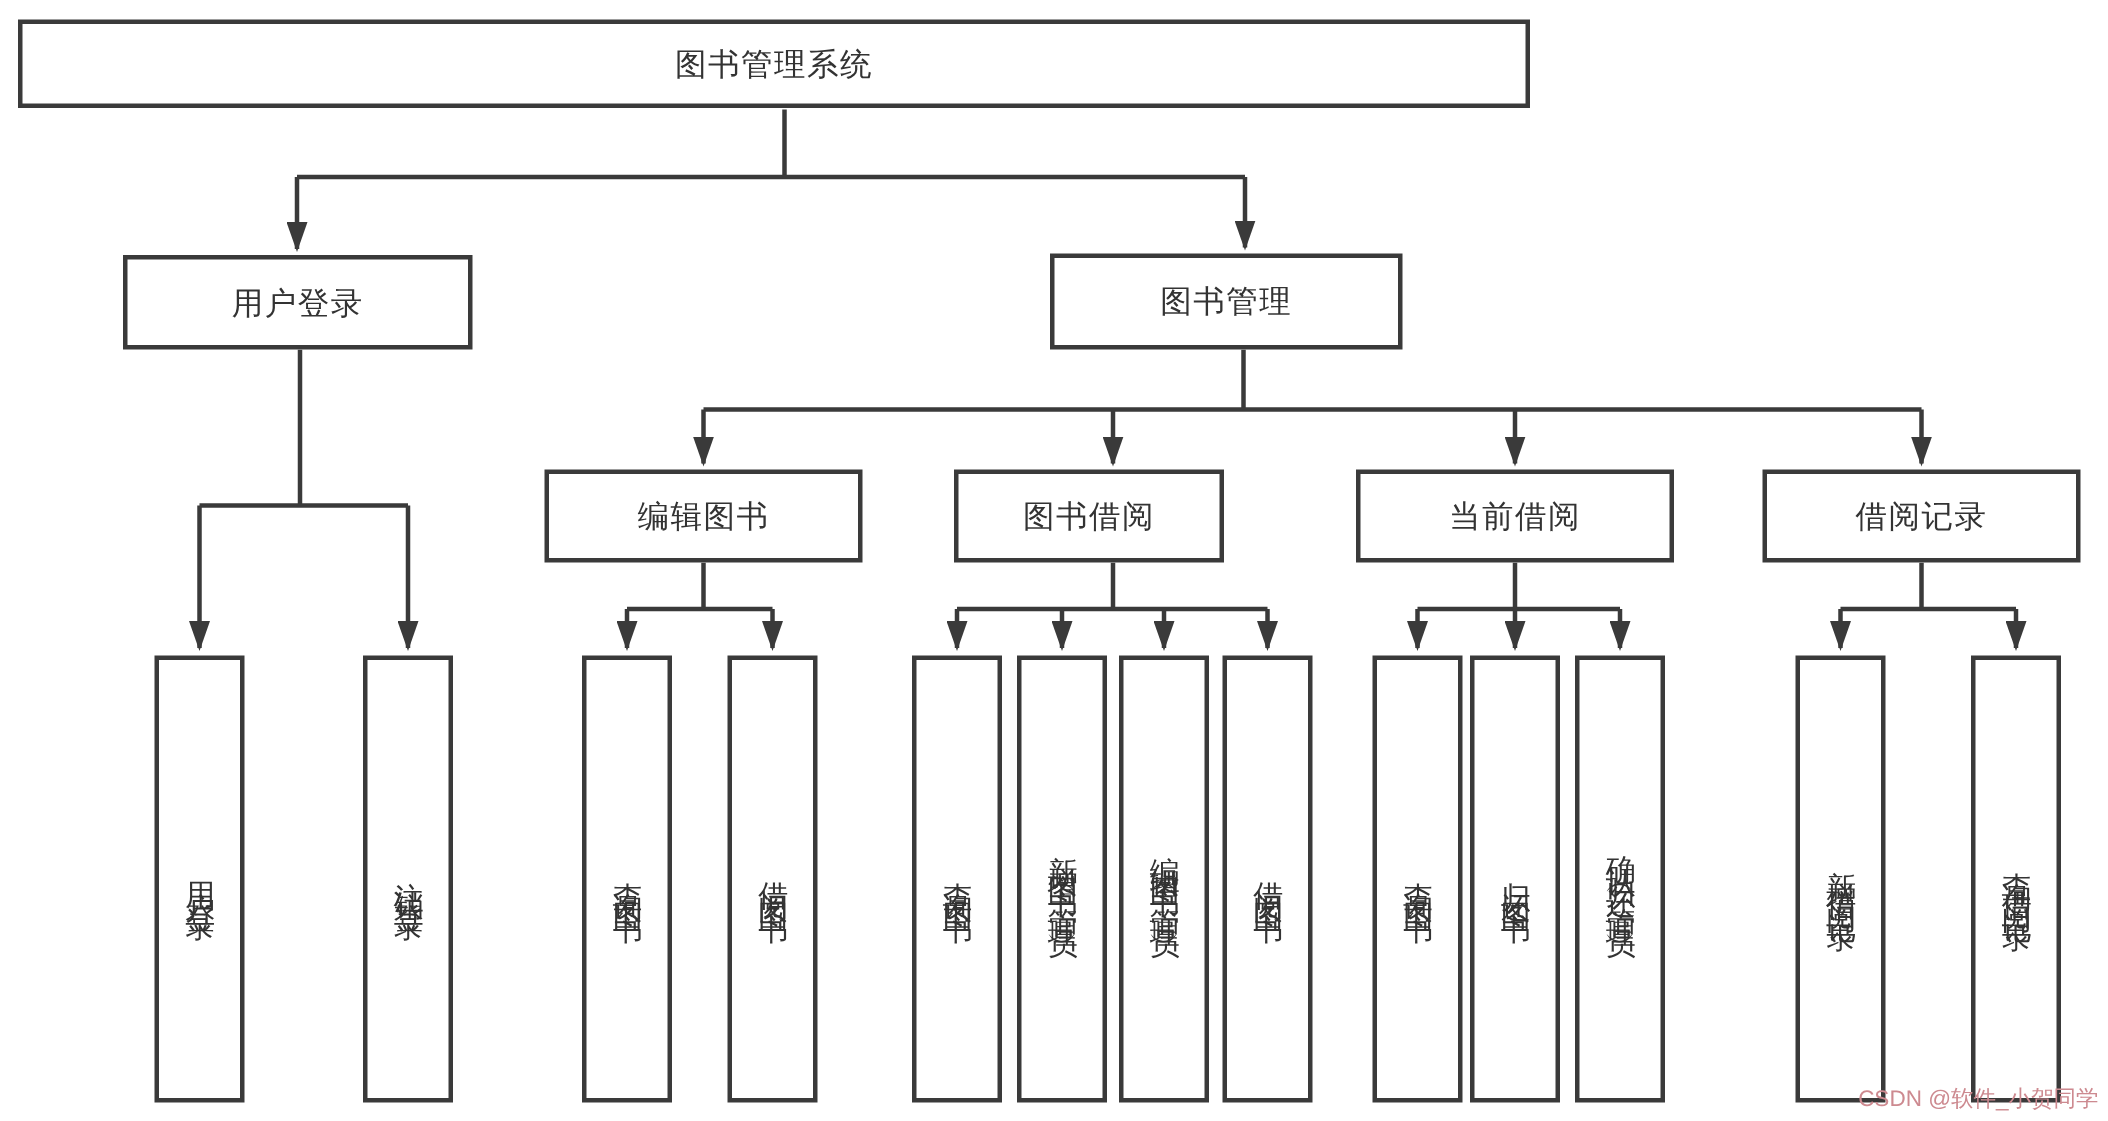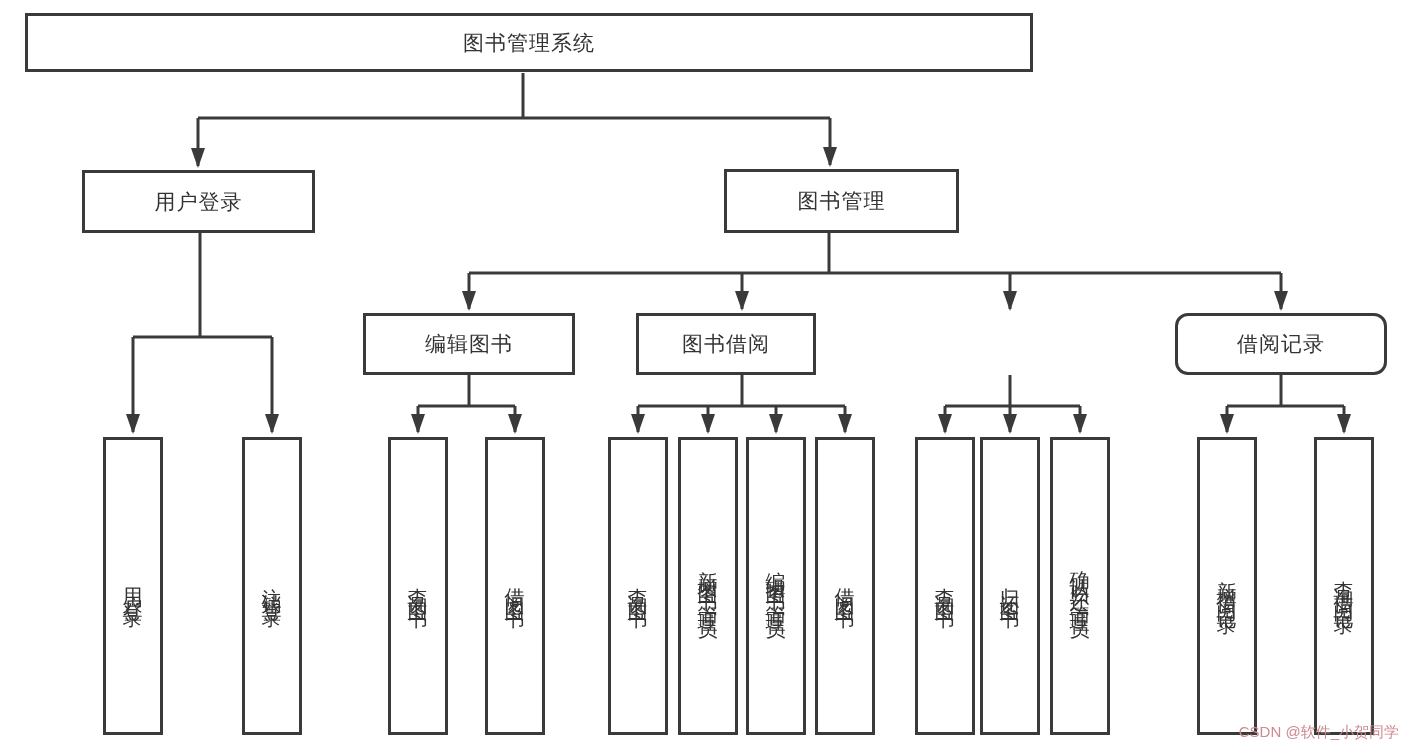--- a/index.html
+++ b/index.html
@@ -118,38 +118,41 @@
     <path d="M945 406 V432" marker-end="url(#arr)"></path>
     <path d="M1010 406 V432" marker-end="url(#arr)"></path>
     <path d="M1080 406 V432" marker-end="url(#arr)"></path>
 
     <path d="M1281 375 V406"></path>
     <path d="M1227 406 H1344"></path>
     <path d="M1227 406 V432" marker-end="url(#arr)"></path>
     <path d="M1344 406 V432" marker-end="url(#arr)"></path>
   </svg>
 
-  <div class="hbox" style="left:12px;top:13px;width:1008px;height:59px;margin-left:13px;">
+  <div class="hbox" style="left:12px;top:13px;width:1008px;height:59px;">
     <span class="hlabel">图书管理系统</span>
   </div>
 
   <div class="hbox" style="left:82px;top:170px;width:233px;height:63px;">
     <span class="hlabel">用户登录</span>
   </div>
-  <div class="hbox" style="left:724px;top:169px;width:235px;height:64px;justify-content:center;">
+  <div class="hbox" style="left:700px;top:169px;width:235px;height:64px;justify-content:center;">
     <span class="hlabel">图书管理</span>
   </div>
 
   <div class="hbox" style="left:363px;top:313px;width:212px;height:62px;">
     <span class="hlabel">编辑图书</span>
   </div>
   <div class="hbox" style="left:636px;top:313px;width:180px;height:62px;">
     <span class="hlabel">图书借阅</span>
   </div>
-  <div class="hbox" style="left:1175px;top:313px;width:212px;height:62px;border-radius:13px;">
+  <div class="hbox" style="left:904px;top:313px;width:212px;height:62px;">
+    <span class="hlabel">当前借阅</span>
+  </div>
+  <div class="hbox" style="left:1175px;top:313px;width:212px;height:62px;">
     <span class="hlabel">借阅记录</span>
   </div>
 
   <div class="vbox" style="left:103px;top:437px;">
     <span class="vlabel">用户登录</span>
   </div>
   <div class="vbox" style="left:242px;top:437px;">
     <span class="vlabel">注销登录</span>
   </div>
   <div class="vbox" style="left:388px;top:437px;">

